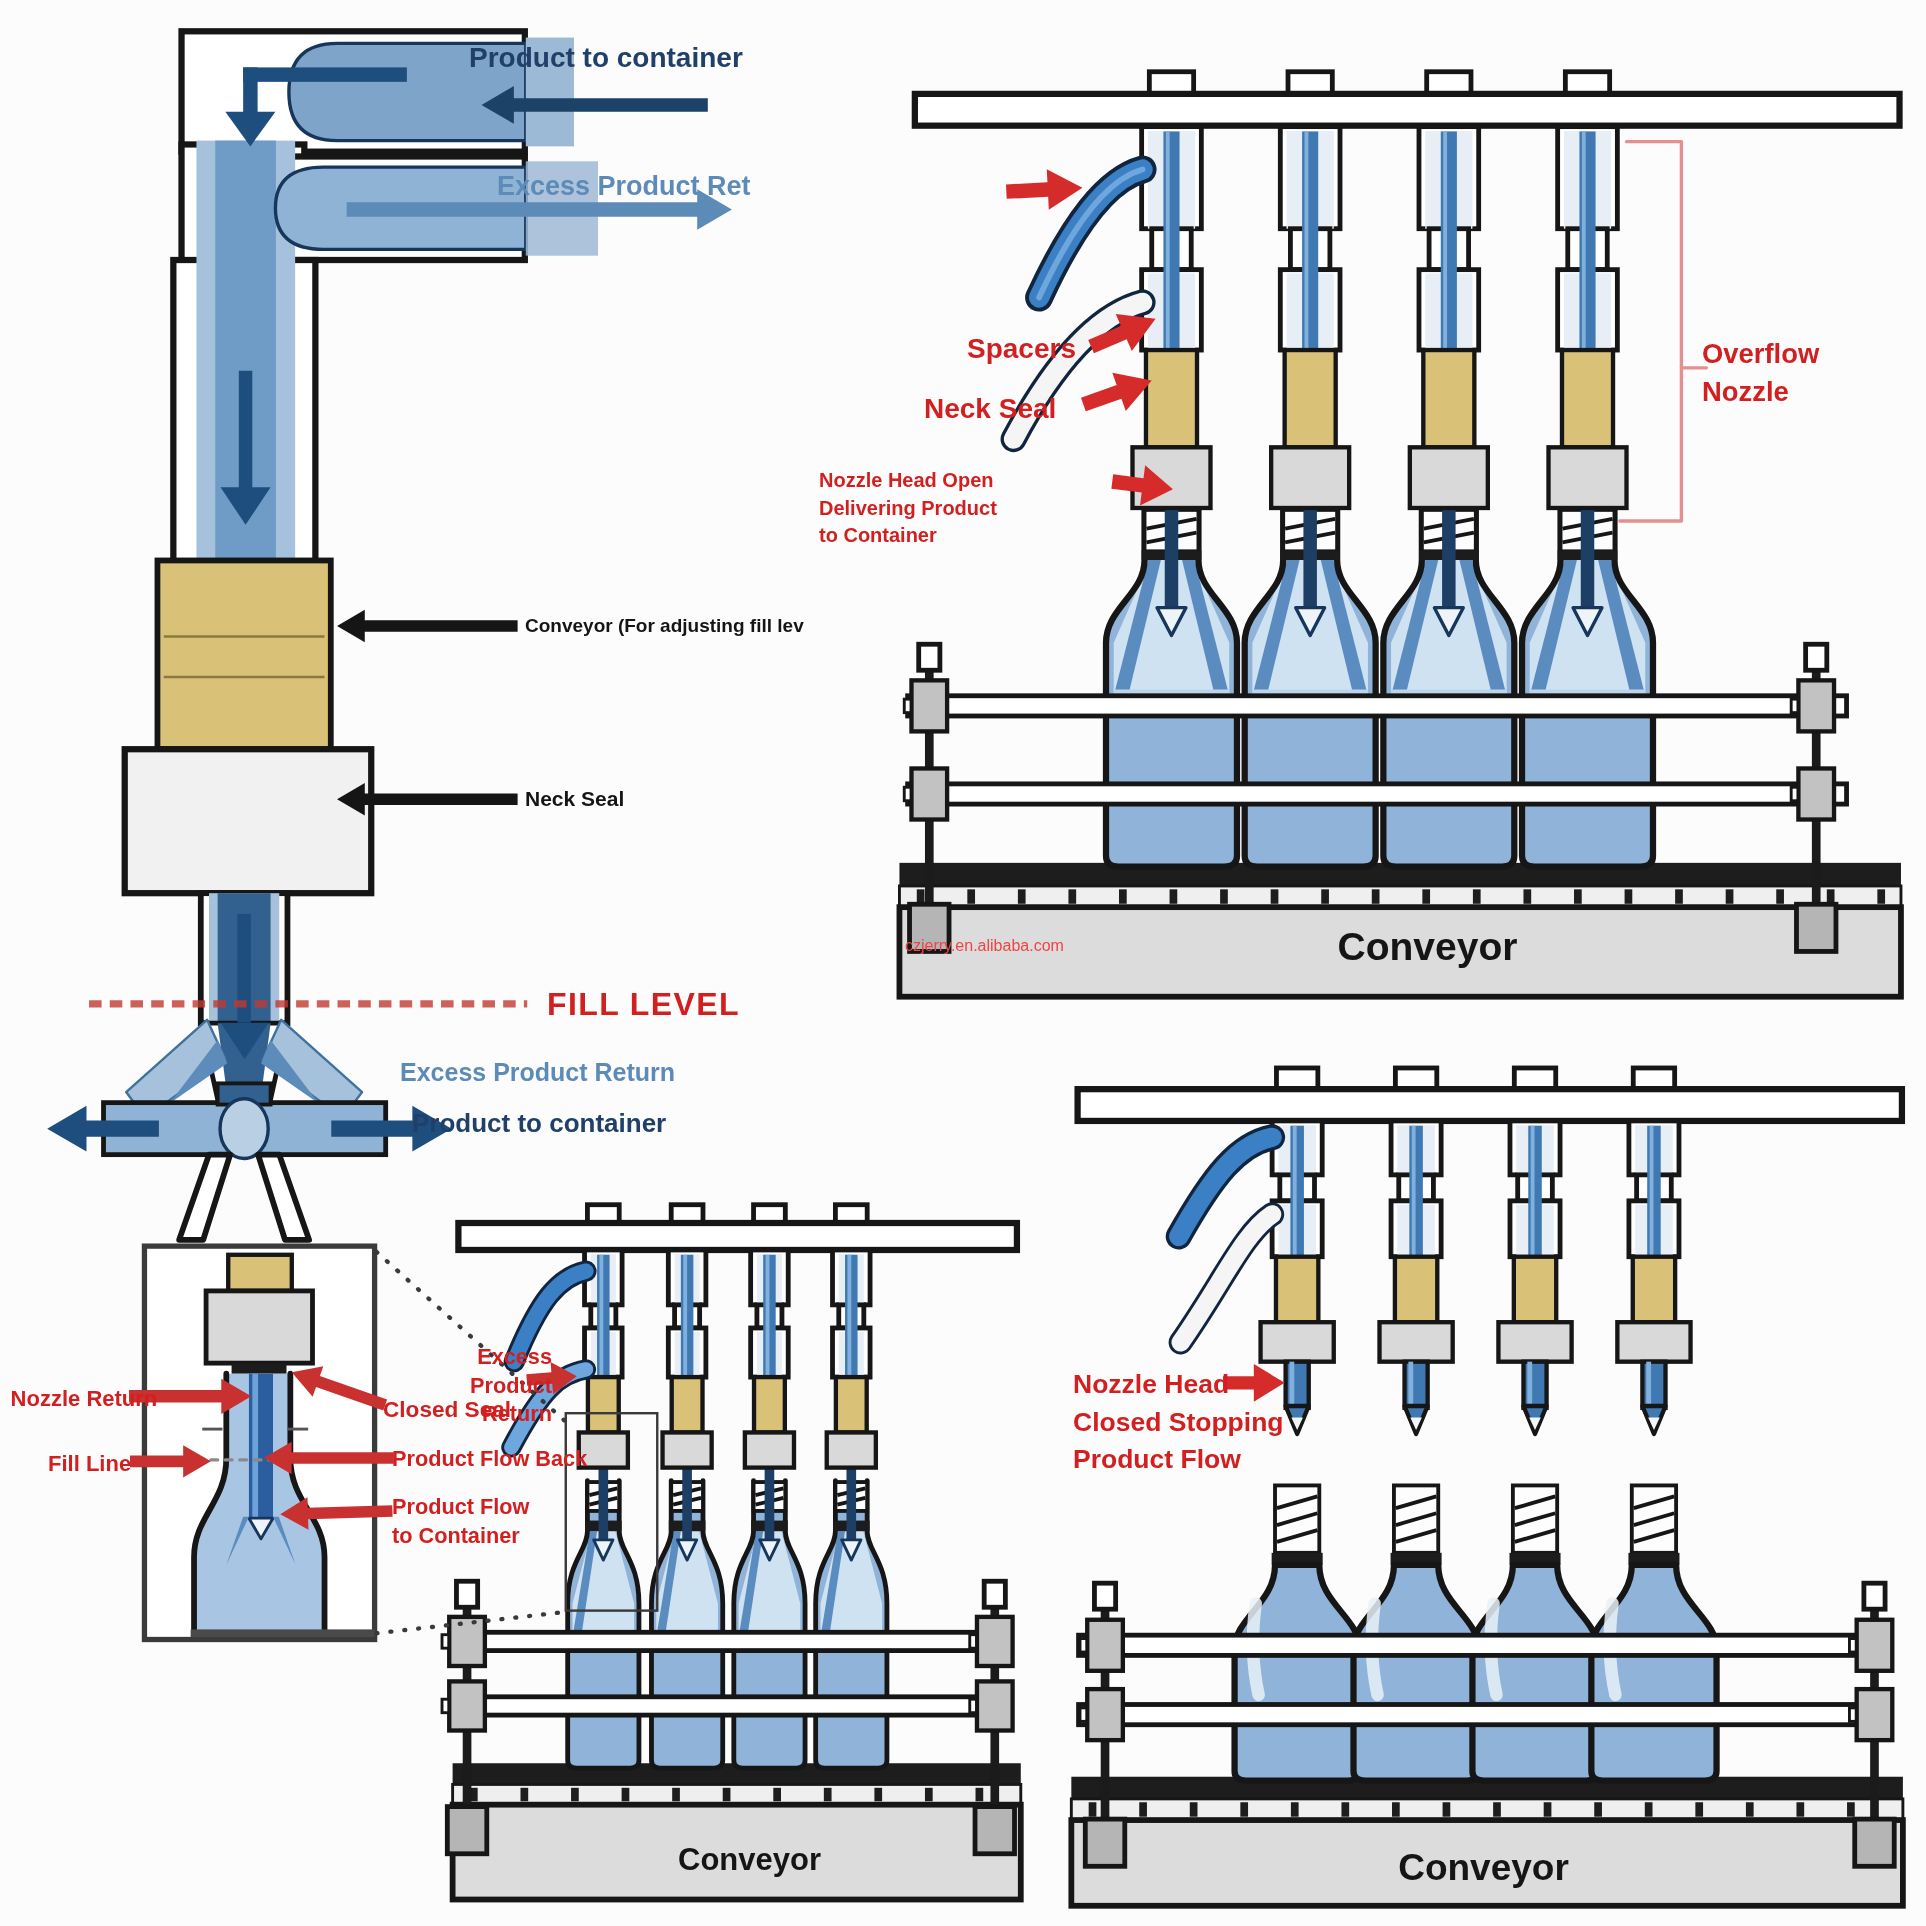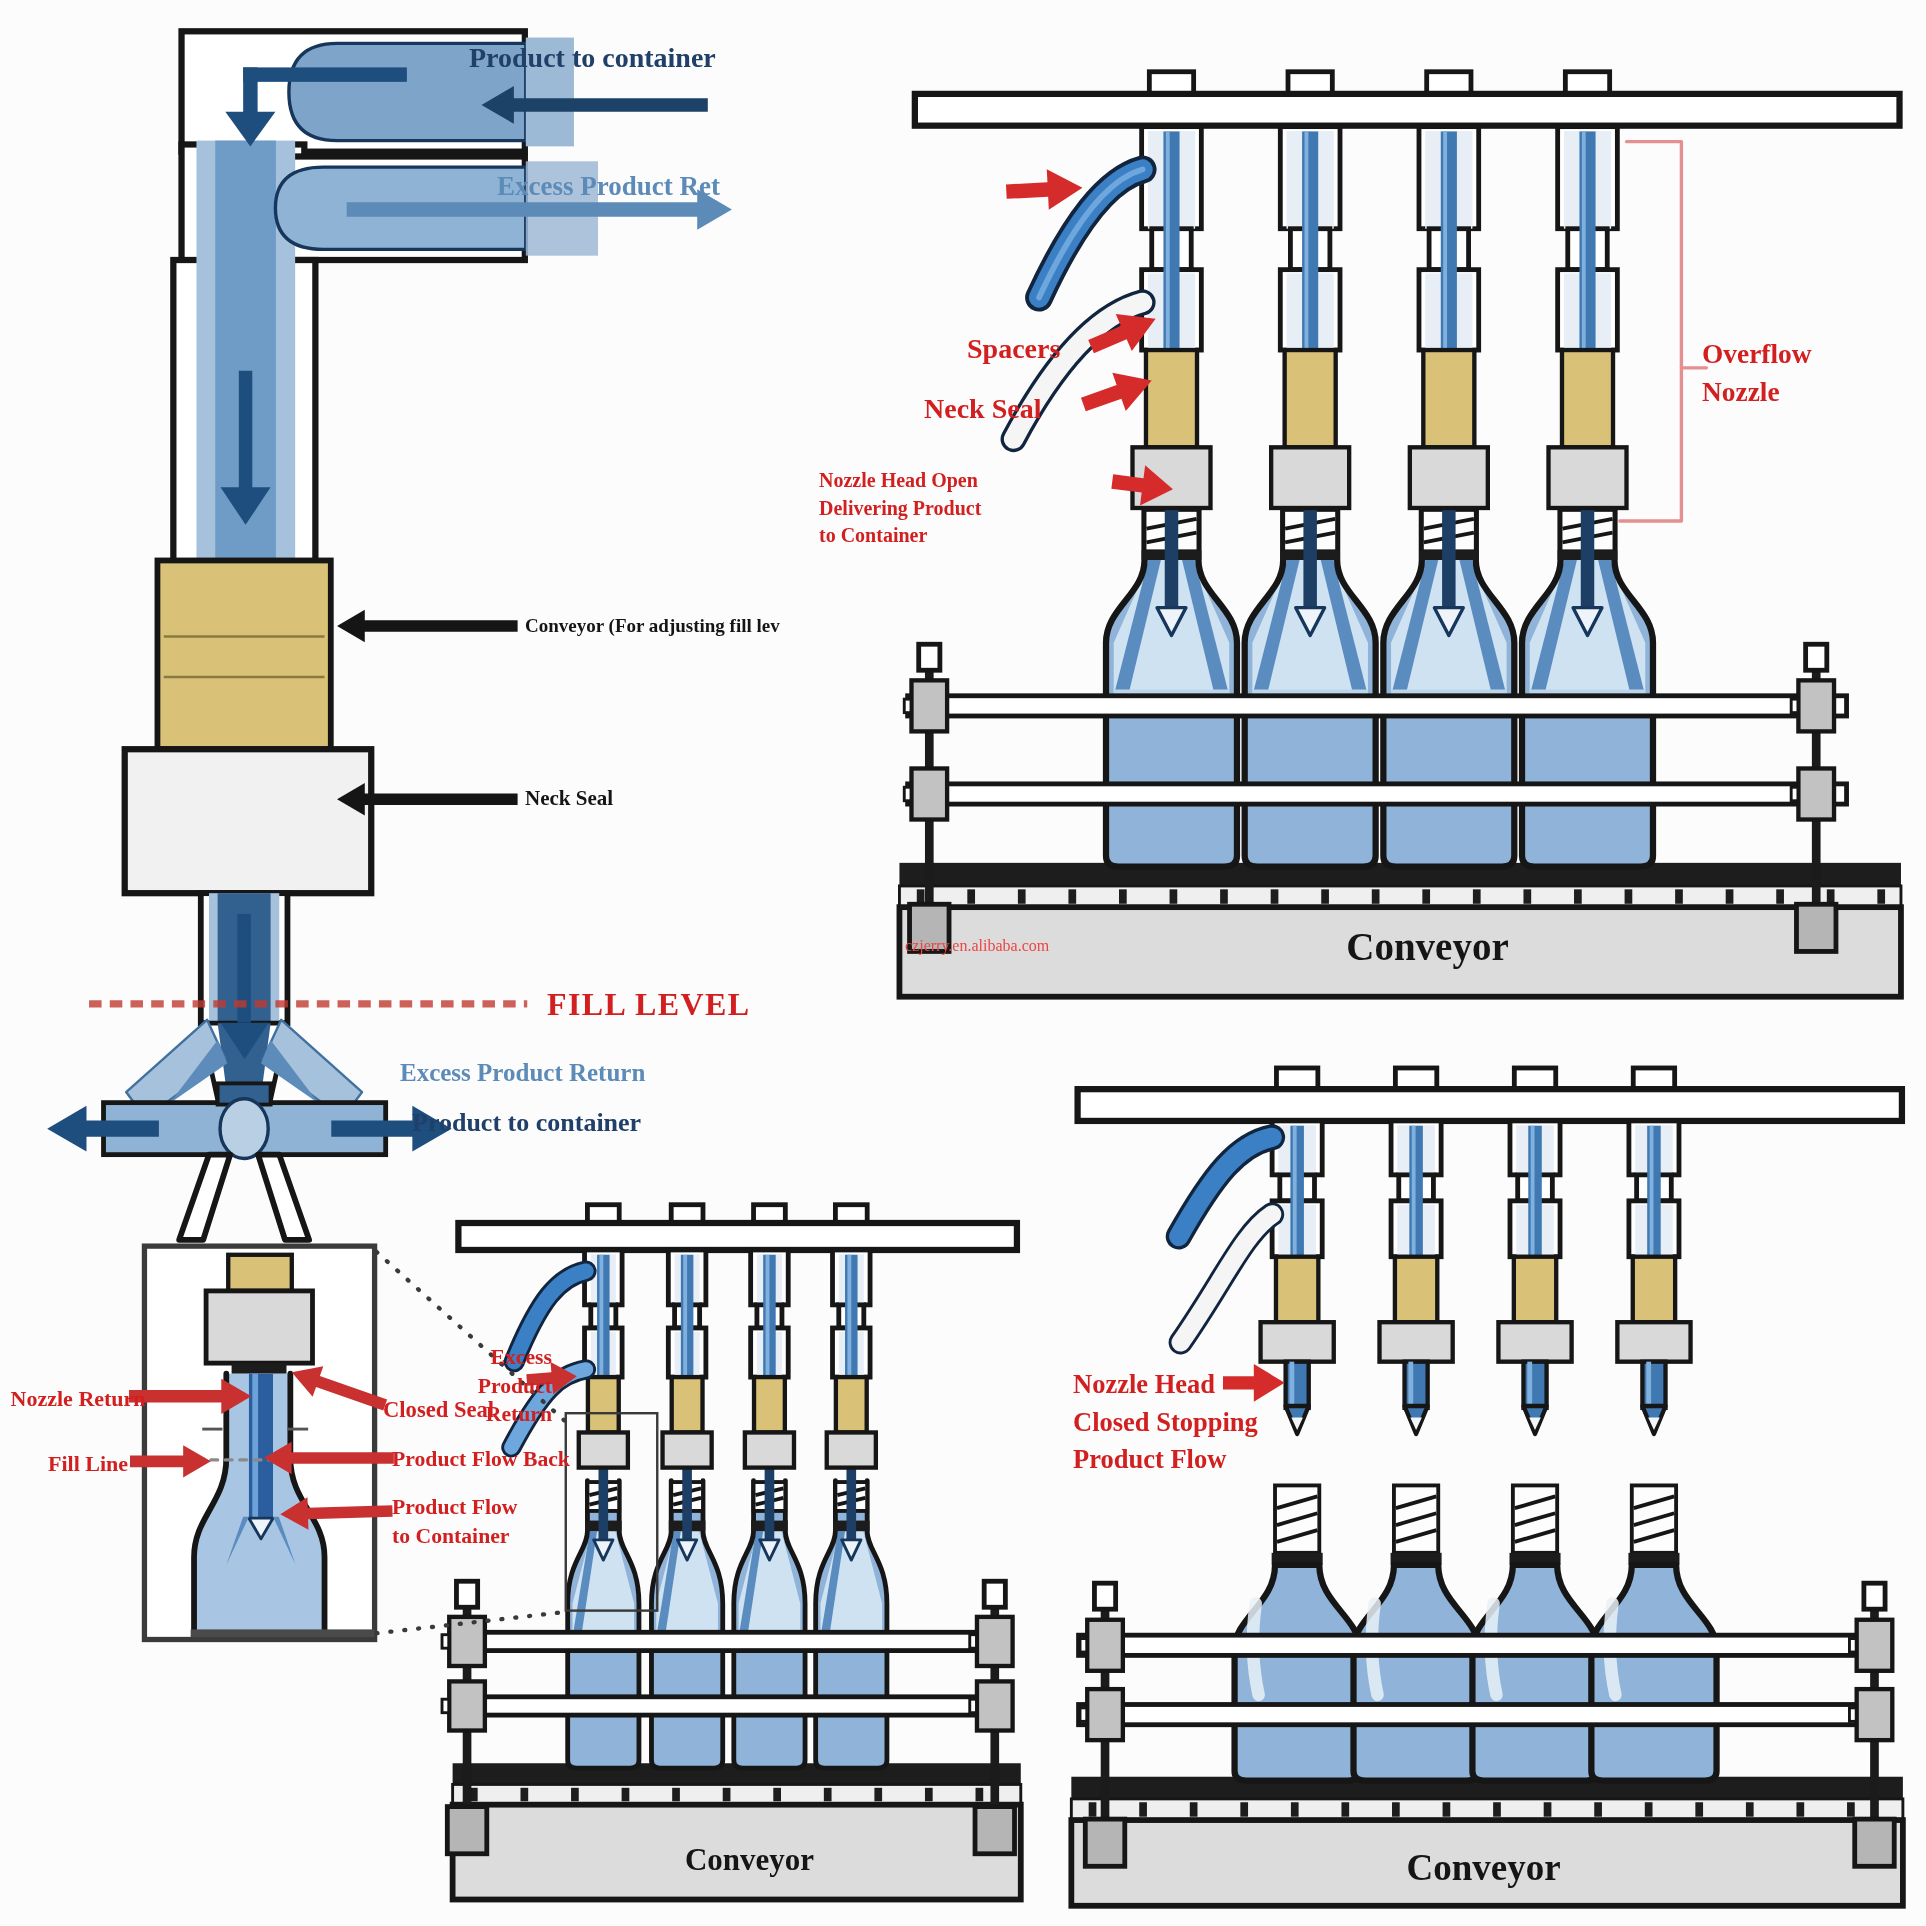--- a/index.html
+++ b/index.html
@@ -1,20 +1,20 @@
 <!DOCTYPE html>
 <html style="font-size:7.7px"><head>
 <meta charset="utf-8">
 <style>
   html,body{margin:0;padding:0;background:#fbfbfb;}
   #canvas{position:relative;width:1926px;height:1926px;background:#fcfcfc;overflow:hidden;
           font-family:"Liberation Sans",sans-serif;}
   #art{position:absolute;left:0;top:0;}
   .lbl{position:absolute;font-weight:bold;white-space:pre-line;line-height:1.32;
-       font-family:Liberation Serif, serif;}
+       font-family:Liberation Sans, sans-serif;}
   .navy{color:#20406a}.steel{color:#5d8bb8}.red{color:#d21f1f}.blk{color:#151515}
   .gray{color:#ef4444;font-weight:normal}
   #lbl-product-top{left:469px;top:40px;font-size:28px}
   #lbl-excess-ret-top{left:497px;top:169px;font-size:27px}
   #lbl-spacers-l{left:525px;top:613px;font-size:19px}
   #lbl-neckseal-l{left:525px;top:785px;font-size:21px}
   #lbl-fill-level{left:547px;top:983px;font-size:32px;letter-spacing:1.4px}
   #lbl-excess-ret-b{left:400px;top:1056px;font-size:25px}
   #lbl-product-b{left:412px;top:1106px;font-size:26px}
   #lbl-product-r{left:827px;top:171px;font-size:28px;width:193px;text-align:center;line-height:1.5}

